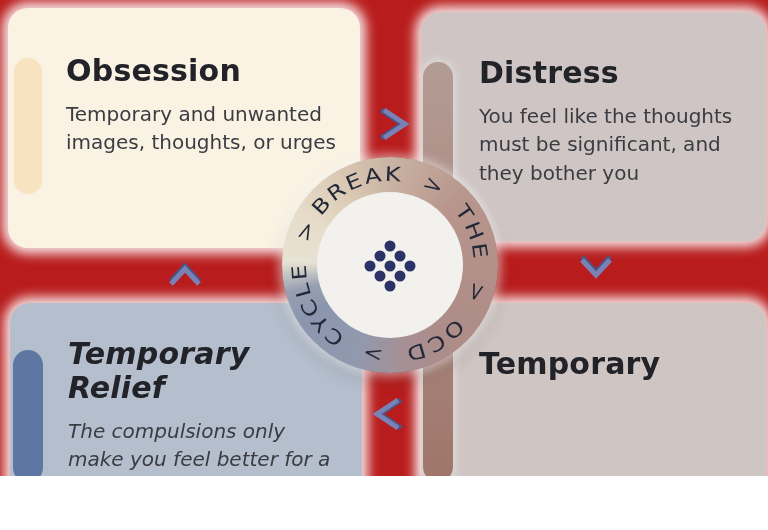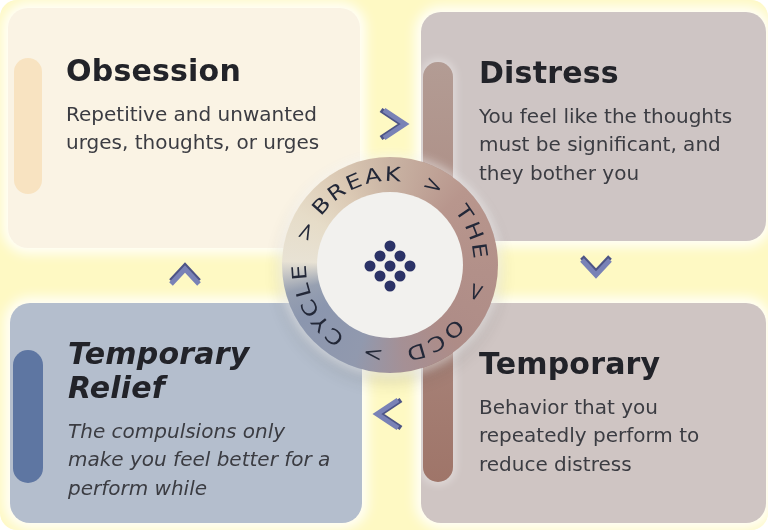--- a/index.html
+++ b/index.html
@@ -1,20 +1,19 @@
 <!DOCTYPE html>
 <html><head>
 <meta charset="utf-8">
 <style>
   html,body{margin:0;padding:0;}
   .stage{
-    position:relative;width:768px;height:530px;overflow:hidden;
-    background:#fef9c3;
+    position:relative;width:768px;height:476px;overflow:hidden;
+    background:#b91c1c;
     font-family:"DejaVu Sans","Liberation Sans",sans-serif;
-    border-radius:17px;
   }
   .card{
     position:absolute;border-radius:20px;box-sizing:border-box;
     padding:44px 18px 0 58px;
     box-shadow:0 0 12px 6px rgba(255,255,255,0.88);
     z-index:1;
   }
   .card-obsession{left:8px;top:8px;width:352px;height:240px;background:#faf3e4;padding-top:46px;}
   .card-distress{left:421px;top:12px;width:345px;height:229px;background:#cec5c4;}
   .card-temporary-relief{left:10px;top:303px;width:352px;height:220px;background:#b4becd;padding-top:34px;font-style:italic;}
@@ -59,37 +58,36 @@
   .arrow-main{fill:none;stroke:#7982b6;stroke-width:5;stroke-linejoin:miter;}
 </style>
 </head>
 <body>
 
 <div class="stage">
 
   <div class="card card-obsession">
     <span class="accent accent-obsession"></span>
     <h2>Obsession</h2>
-    <p>Repetitive and unwanted urges, thoughts, or urges</p>
+    <p>Temporary and unwanted images, thoughts, or urges</p>
   </div>
 
   <div class="card card-distress">
     <h2>Distress</h2>
     <p>You feel like the thoughts must be significant, and they bother you</p>
   </div>
 
   <div class="card card-temporary-relief">
     <span class="accent accent-temporary-relief"></span>
     <h2>Temporary Relief</h2>
     <p>The compulsions only make you feel better for a perform while</p>
   </div>
 
   <div class="card card-compulsion">
     <h2>Temporary</h2>
-    <p>Behavior that you repeatedly perform to reduce distress</p>
   </div>
 
   <div class="connector-bar"></div>
 
   <div class="wheel-ring"></div>
   <div class="wheel-center"></div>
 
   <svg class="overlay" width="768" height="530" viewBox="0 0 768 530">
     <defs>
       <path id="ringPath" d="M 321.2 216.8 A 84 84 0 1 1 458.8 313.2 A 84 84 0 1 1 321.2 216.8" fill="none"></path>

